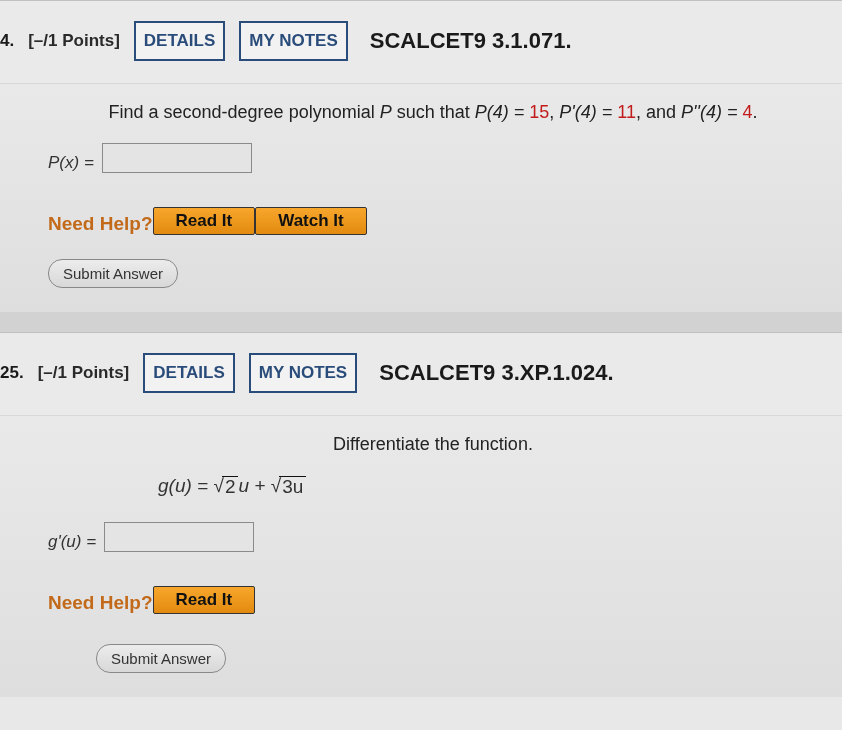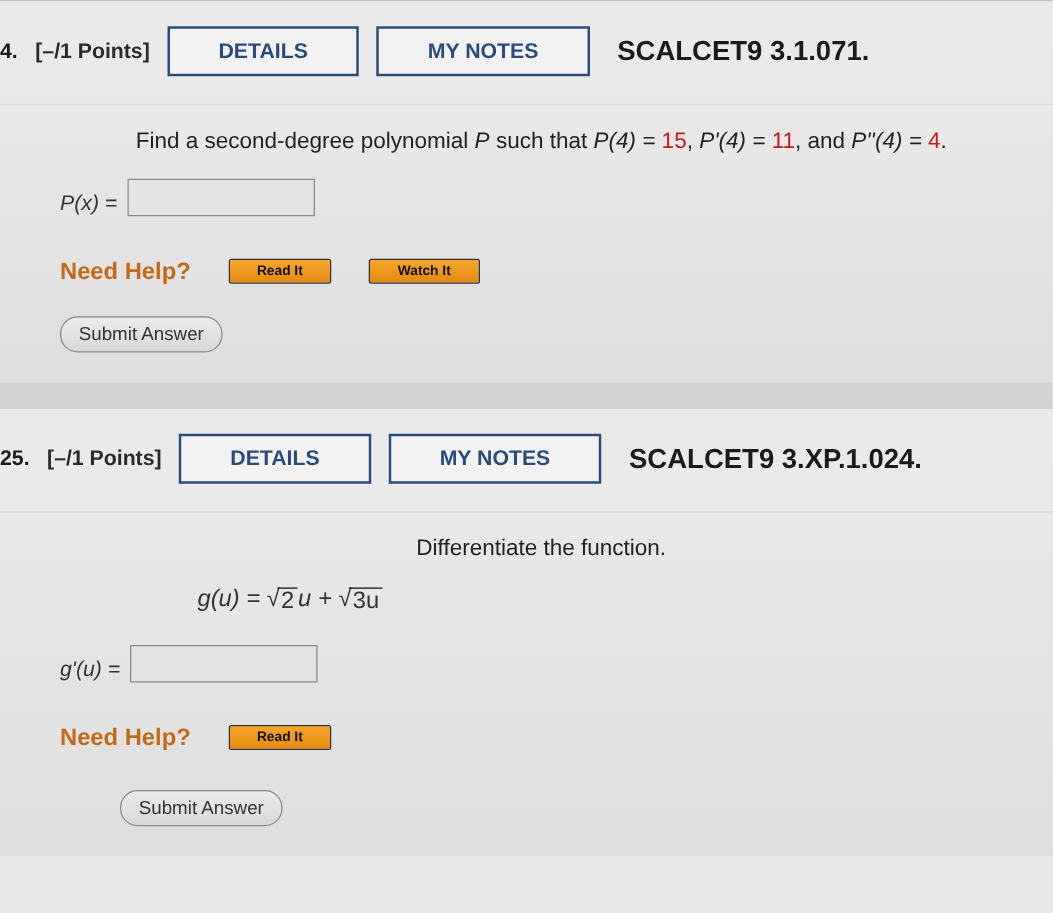--- a/index.html
+++ b/index.html
@@ -31,21 +31,21 @@
     font-weight: bold;
     font-size: 17px;
     color: #2a2a2a;
   }
   .btn-box {
     border: 2px solid #2a4c7a;
     background: #f2f2f2;
     color: #2a4c7a;
     font-weight: bold;
     font-size: 17px;
-    padding: 8px 39px;
+    padding: 8px 8px;
     cursor: pointer;
   }
   .ref-code {
     font-weight: bold;
     font-size: 22px;
     color: #1a1a1a;
     margin-left: 8px;
   }
   .q-body {
     background: linear-gradient(#e9e9e9, #dedede);
@@ -70,36 +70,36 @@
   .answer-row .label { font-style: italic; }
   .answer-input {
     border: 1px solid #8a8a8a;
     background: #e4e4e4;
     height: 30px;
     width: 150px;
     padding: 2px 6px;
   }
   .need-help-row {
     display: flex;
-    align-items: flex-start;
-    gap: 30px;
+    align-items: flex-end;
+    gap: 0;
     margin: 18px 0 24px 0;
   }
   .need-help {
     color: #c26a1a;
     font-weight: bold;
     font-size: 19px;
   }
   .help-btn {
     background: linear-gradient(#f7a72c, #e38a10);
     border: 1px solid #333;
     padding: 3px 22px;
     color: #111;
     font-weight: bold;
-    font-size: 11px;
+    font-size: 17px;
     cursor: pointer;
     position: relative;
     border-radius: 2px;
   }
   .savework-row {
     display: flex;
     align-items: center;
     margin-top: 4px;
   }
   .submit-btn {

